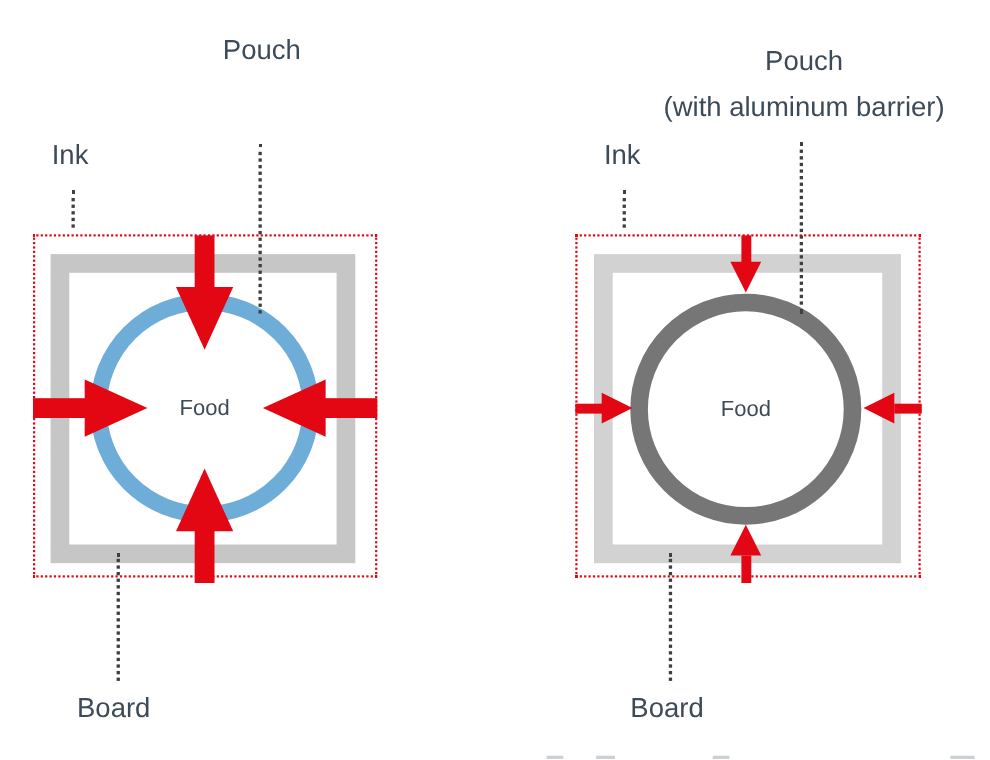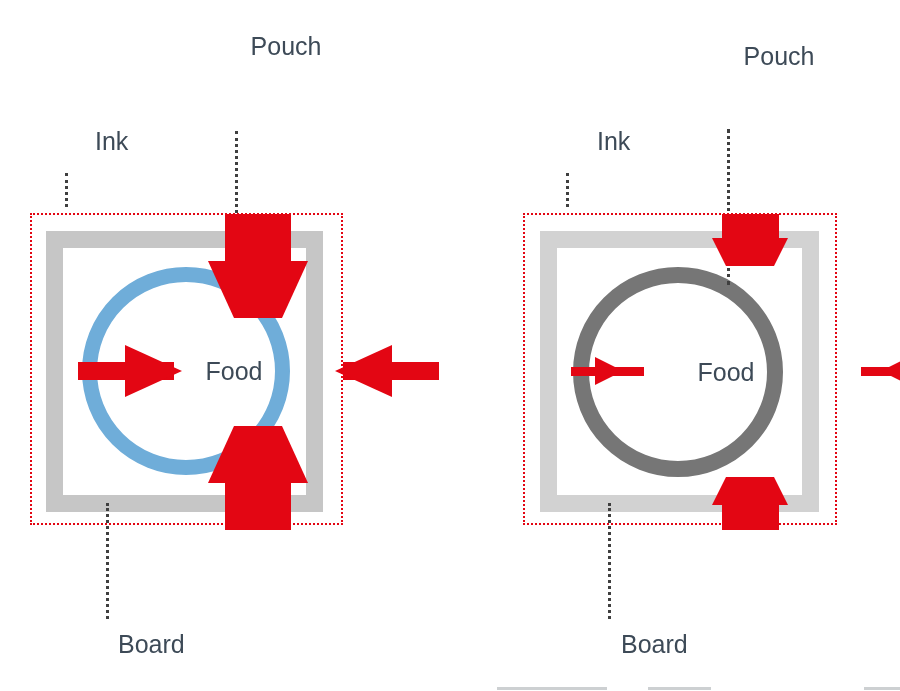--- a/index.html
+++ b/index.html
@@ -3,21 +3,21 @@
 <meta charset="utf-8">
 <style>
   html,body{margin:0;padding:0;background:#fff;}
   .canvas{
     position:relative;
     width:900px;height:691px;
     background:#ffffff;
     overflow:hidden;
     font-family:"Liberation Sans", sans-serif;
   }
-  .abs{position:absolute;padding-left:48px;}
+  .abs{position:absolute;}
   .label{
     font-size:25px;
     color:#3d4a57;
     white-space:nowrap;
     line-height:28px;
   }
   .title{
     text-align:center;
     line-height:41px;
     width:320px;
@@ -38,21 +38,21 @@
   .frame-light{border-color:#d2d2d2;}
   .ring{
     border-radius:50%;
     box-sizing:border-box;
     background:transparent;
   }
   .ring-blue{border:15px solid #6fadd9;}
   .ring-dark{border:16px solid #767676;}
   .food{
     display:flex;align-items:center;justify-content:center;
-    font-size:25px;color:#3d4a57;
+    font-size:20px;color:#3d4a57;
   }
   .shaft{background:#e30613;}
   .tri{width:0;height:0;}
   
   .tri-down-lg{border-left:26px solid transparent;border-right:26px solid transparent;border-top:57px solid #e30613;}
   .tri-up-lg{border-left:26px solid transparent;border-right:26px solid transparent;border-bottom:57px solid #e30613;}
   .tri-right-lg{border-top:26px solid transparent;border-bottom:26px solid transparent;border-left:57px solid #e30613;}
   .tri-left-lg{border-top:26px solid transparent;border-bottom:26px solid transparent;border-right:57px solid #e30613;}
   
   .tri-down-sm{border-left:14px solid transparent;border-right:14px solid transparent;border-top:28px solid #e30613;}
@@ -103,20 +103,21 @@
     </div>
 
     <div class="abs leader" style="left:106px;top:503px;height:116px;z-index:6;"></div>
     <div class="abs label" style="left:70px;top:630px;">Board</div>
   </section>
 
   <section class="abs" style="left:450px;top:0;width:450px;height:691px;">
 
     <div class="abs label title" style="left:121px;top:36px;">
       <div>Pouch</div>
+      <div>(with aluminum barrier)</div>
     </div>
 
     <div class="abs label" style="left:99px;top:127px;">Ink</div>
     <div class="abs leader" style="left:116px;top:173px;height:34px;"></div>
 
     <div class="abs leader" style="left:277px;top:129px;height:156px;z-index:6;"></div>
 
     <div class="abs dotbox" style="left:73px;top:213px;width:314px;height:312px;"></div>
 
     <div class="abs frame frame-light" style="left:90px;top:231px;width:279px;height:281px;"></div>

